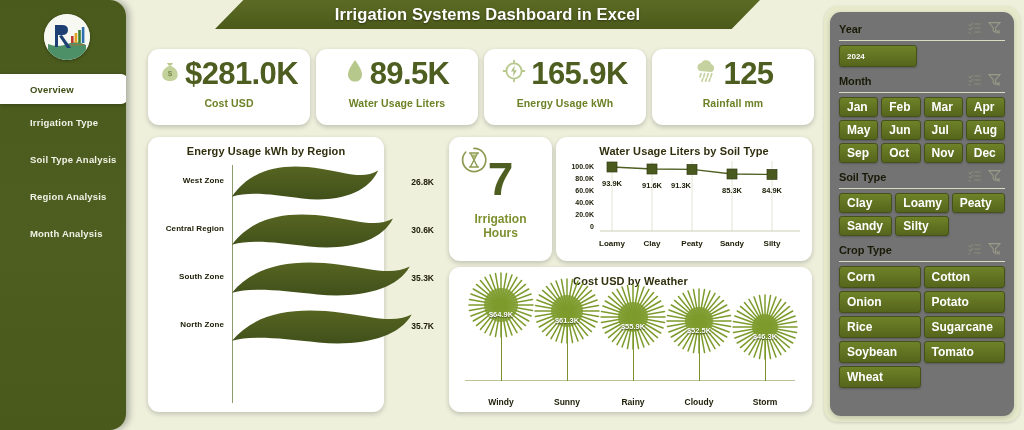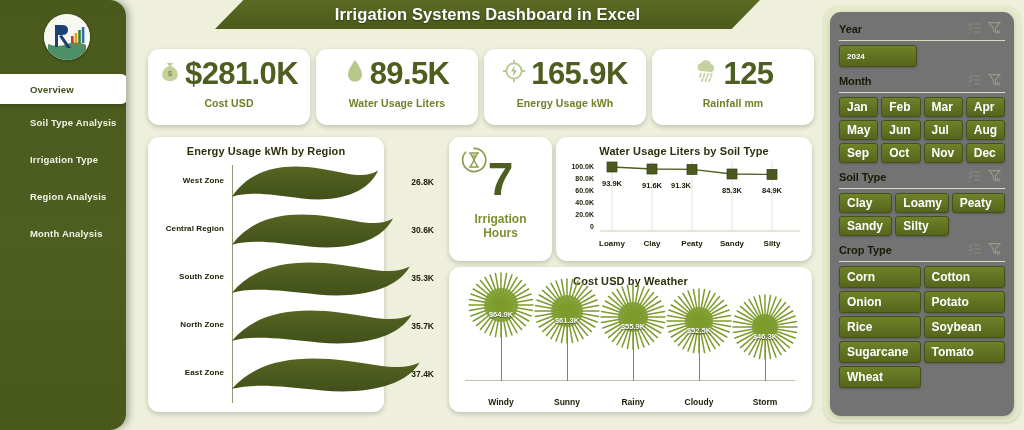--- a/index.html
+++ b/index.html
@@ -146,24 +146,24 @@
         <rect x="34.2" y="16" width="2.6" height="13" fill="#3f7f2f"></rect>
         <rect x="37.8" y="13" width="2.6" height="16" fill="#2f6fb0"></rect>
         <rect x="26.6" y="30" width="14" height="1.4" fill="#8a7a4a"></rect>
       </svg>
     </div>
     <div id="nav">
       <div class="nav-item active">
         <span>Overview</span>
       </div>
       <div class="nav-item">
-        <span>Soil Type Analysis</span>
+        <span>Irrigation Type</span>
       </div>
       <div class="nav-item">
-        <span>Irrigation Type</span>
+        <span>Soil Type Analysis</span>
       </div>
       <div class="nav-item">
         <span>Region Analysis</span>
       </div>
       <div class="nav-item">
         <span>Month Analysis</span>
       </div>
     </div>
   </div>
 
@@ -290,33 +290,20 @@
             <linearGradient id="lg3" x1="0" y1="0" x2="0" y2="1">
               <stop offset="0" stop-color="#566521"></stop>
               <stop offset="1" stop-color="#41501a"></stop>
             </linearGradient>
           </defs>
         <path d="M0 34 C22 2 58 -2 96 4 C122 8 142 16 158 6 C146 32 112 40 76 36 C44 32 20 28 0 34 Z" fill="url(#lg3)"></path>
       </svg>
       <span class="leaf-val">35.7K</span>
     </div>
 
-    <div class="leaf-row" style="top:218px">
-      <span class="leaf-cat">East Zone</span>
-      <svg style="position:absolute;left:84px;top:2px" width="190" height="41" viewBox="0 0 160 44" preserveAspectRatio="none">
-        <defs>
-            <linearGradient id="lg4" x1="0" y1="0" x2="0" y2="1">
-              <stop offset="0" stop-color="#566521"></stop>
-              <stop offset="1" stop-color="#41501a"></stop>
-            </linearGradient>
-          </defs>
-        <path d="M0 34 C22 2 58 -2 96 4 C122 8 142 16 158 6 C146 32 112 40 76 36 C44 32 20 28 0 34 Z" fill="url(#lg4)"></path>
-      </svg>
-      <span class="leaf-val">37.4K</span>
-    </div>
   </div>
 
   <div class="panel" id="hours-panel">
     <div style="position:absolute;left:11px;top:9px">
       <svg width="28" height="28" viewBox="0 0 28 28">
         <path d="M14 2.4 A11.6 11.6 0 1 1 5.6 6.2" fill="none" stroke="#8d9c52" stroke-width="1.7" stroke-linecap="round"></path>
         <path d="M9.6 7 h8.8 M9.6 21 h8.8" stroke="#8d9c52" stroke-width="1.6" stroke-linecap="round"></path>
         <path d="M10.4 7 L17.6 21 M17.6 7 L10.4 21" stroke="#8d9c52" stroke-width="1.5"></path>
         <path d="M11.2 8.4 h5.6 L14 12.6 z" fill="#a8b66c"></path>
       </svg>
@@ -813,24 +800,24 @@
           <div class="chip c2" style="height:22px">
               <span>Onion</span>
             </div>
           <div class="chip c2" style="height:22px">
               <span>Potato</span>
             </div>
           <div class="chip c2" style="height:22px">
               <span>Rice</span>
             </div>
           <div class="chip c2" style="height:22px">
+              <span>Sugarcane</span>
+            </div>
+          <div class="chip c2" style="height:22px">
               <span>Soybean</span>
-            </div>
-          <div class="chip c2" style="height:22px">
-              <span>Sugarcane</span>
             </div>
           <div class="chip c2" style="height:22px">
               <span>Tomato</span>
             </div>
           <div class="chip c2" style="height:22px">
               <span>Wheat</span>
             </div>
         </div>
       </div>
 

